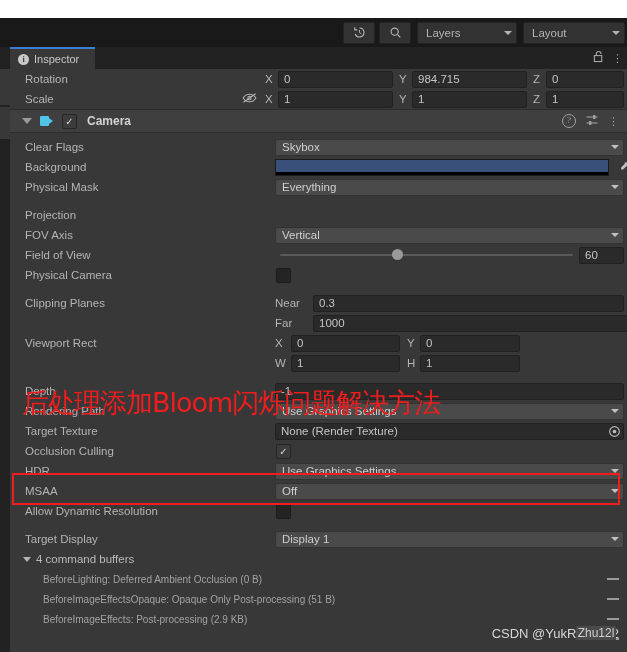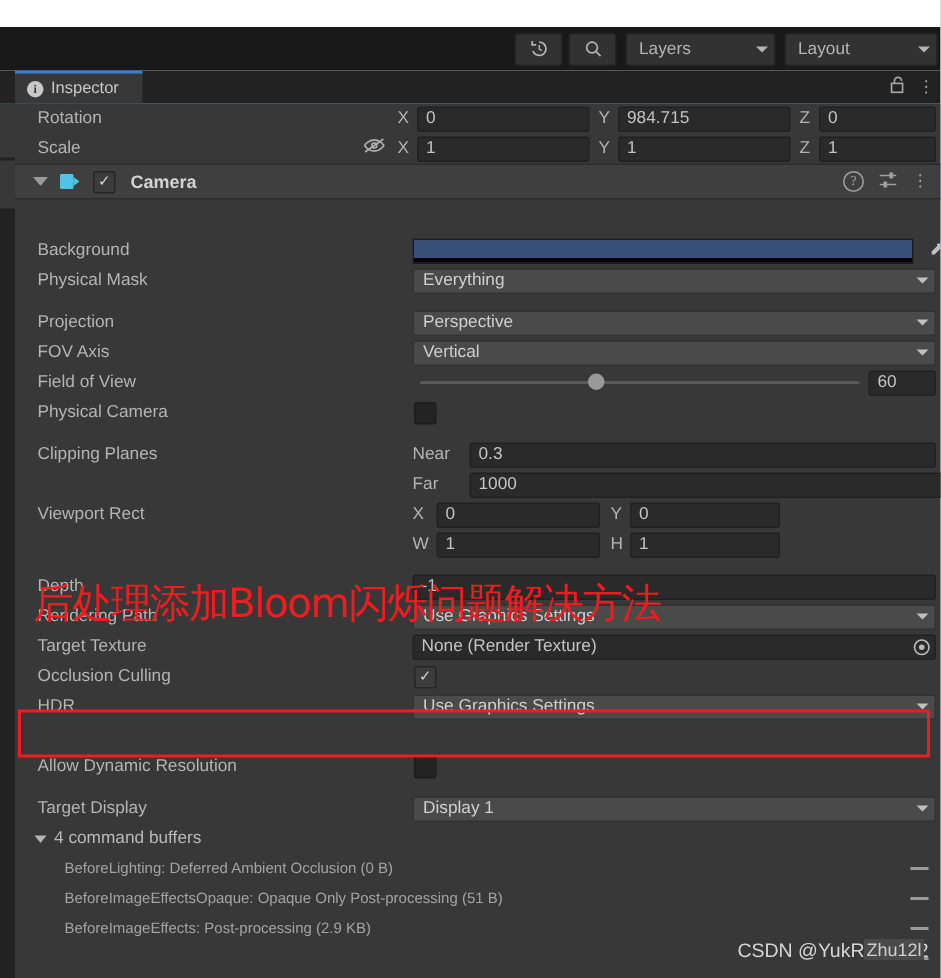--- a/index.html
+++ b/index.html
@@ -109,21 +109,21 @@
     gap: 8px;
   }
   .lock-ico { color: #a8a8a8; font-size: 12px; line-height: 14px; }
   .kebab { color: #a8a8a8; font-size: 11px; letter-spacing: 0; line-height: 13px; }
 
   
   .insp-body {
     position: absolute;
     left: 0; top: 69px;
     width: 627px; height: 583px;
-    background: #0369a1;
+    background: #15803d;
   }
   .left-strip {
     position: absolute;
     left: 0; top: 0;
     width: 10px; height: 583px;
     background: #222222;
   }
   .left-strip .seg {
     position: absolute;
     left: 0; width: 10px;
@@ -452,20 +452,27 @@
               <line x1="0.5" y1="3" x2="11.5" y2="3" stroke="#a0a0a0" stroke-width="1.1"></line>
               <line x1="0.5" y1="9" x2="11.5" y2="9" stroke="#a0a0a0" stroke-width="1.1"></line>
               <rect x="7" y="1" width="2.4" height="4" fill="#a0a0a0"></rect>
               <rect x="3" y="7" width="2.4" height="4" fill="#a0a0a0"></rect>
             </svg>
           </span>
           <span class="kebab">⋮</span>
         </span>
       </div>
 
+      <div class="row" style="top:68px">
+        <span class="lbl">Clear Flags</span>
+        <span class="dd" style="position:absolute;left:265px;width:349px">
+          <span>Skybox</span>
+          <span class="caret2"></span>
+        </span>
+      </div>
 
       <div class="row" style="top:88px">
         <span class="lbl">Background</span>
         <span class="swatch" style="position:absolute;left:265px;width:334px;background:#39507A">
           <span class="alpha"></span>
         </span>
         <span class="eyedrop" style="position:absolute;left:604px">
           <svg width="12" height="12" viewBox="0 0 12 12">
             <path d="M10.8 1.2a1.6 1.6 0 0 0-2.3 0L7 2.7l-.6-.6-.9.9.6.6-4 4v2h2l4-4 .6.6.9-.9-.6-.6 1.5-1.5a1.6 1.6 0 0 0 .3-2z" fill="#c0c0c0"></path>
           </svg>
@@ -475,24 +482,20 @@
       <div class="row" style="top:108px">
         <span class="lbl">Physical Mask</span>
         <span class="dd" style="position:absolute;left:265px;width:349px">
           <span>Everything</span>
           <span class="caret2"></span>
         </span>
       </div>
 
       <div class="row" style="top:136px">
         <span class="lbl">Projection</span>
-        <span class="dd" style="position:absolute;left:265px;width:349px">
-          <span>Perspective</span>
-          <span class="caret2"></span>
-        </span>
       </div>
 
       <div class="row" style="top:156px">
         <span class="lbl">FOV Axis</span>
         <span class="dd" style="position:absolute;left:265px;width:349px">
           <span>Vertical</span>
           <span class="caret2"></span>
         </span>
       </div>
 
@@ -564,20 +567,27 @@
       </div>
 
       <div class="row" style="top:392px">
         <span class="lbl">HDR</span>
         <span class="dd" style="position:absolute;left:265px;width:349px">
           <span>Use Graphics Settings</span>
           <span class="caret2"></span>
         </span>
       </div>
 
+      <div class="row" style="top:412px">
+        <span class="lbl">MSAA</span>
+        <span class="dd" style="position:absolute;left:265px;width:349px">
+          <span>Off</span>
+          <span class="caret2"></span>
+        </span>
+      </div>
 
       <div class="row" style="top:432px">
         <span class="lbl">Allow Dynamic Resolution</span>
         <span class="cbox" style="position:absolute;left:266px"></span>
       </div>
 
       <div class="row" style="top:460px">
         <span class="lbl">Target Display</span>
         <span class="dd" style="position:absolute;left:265px;width:349px">
           <span>Display 1</span>

